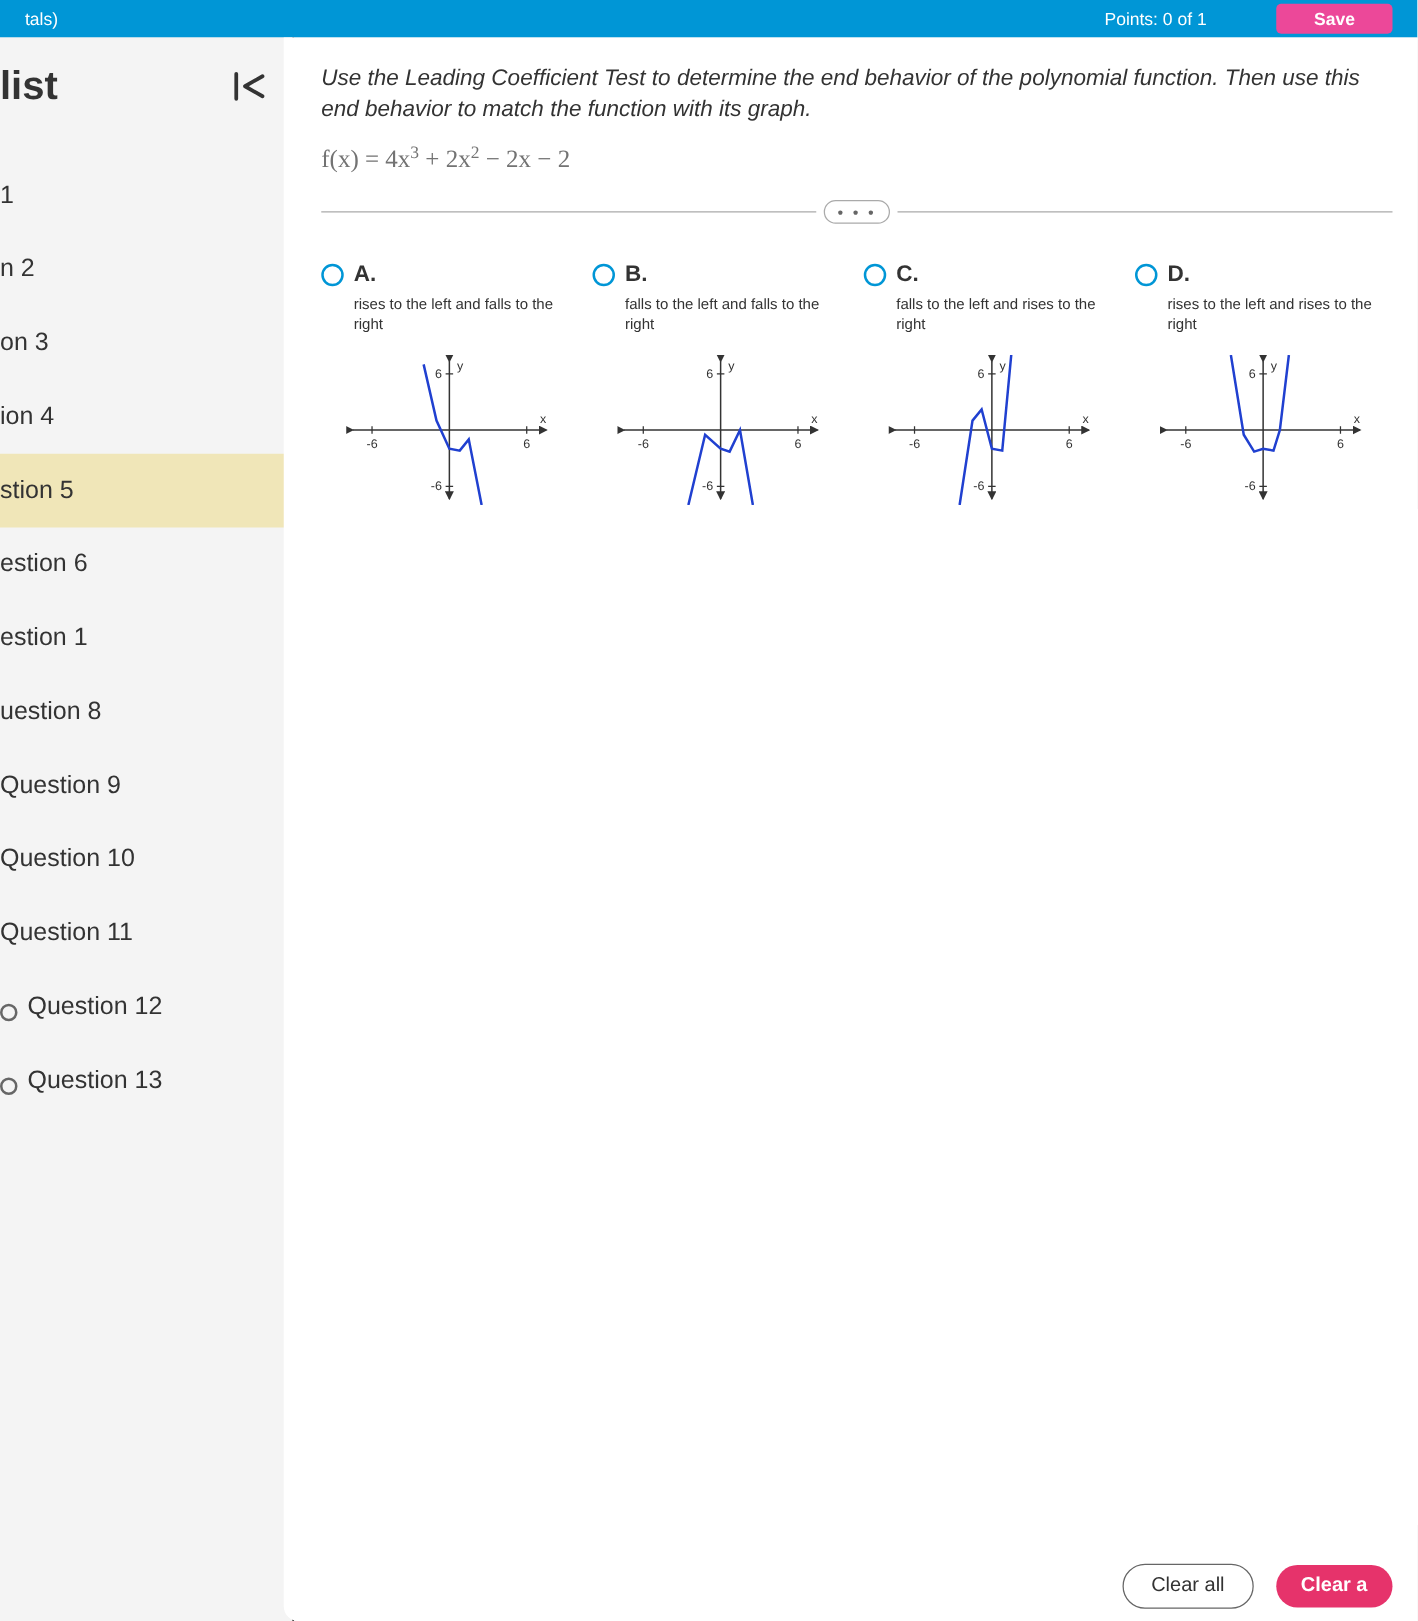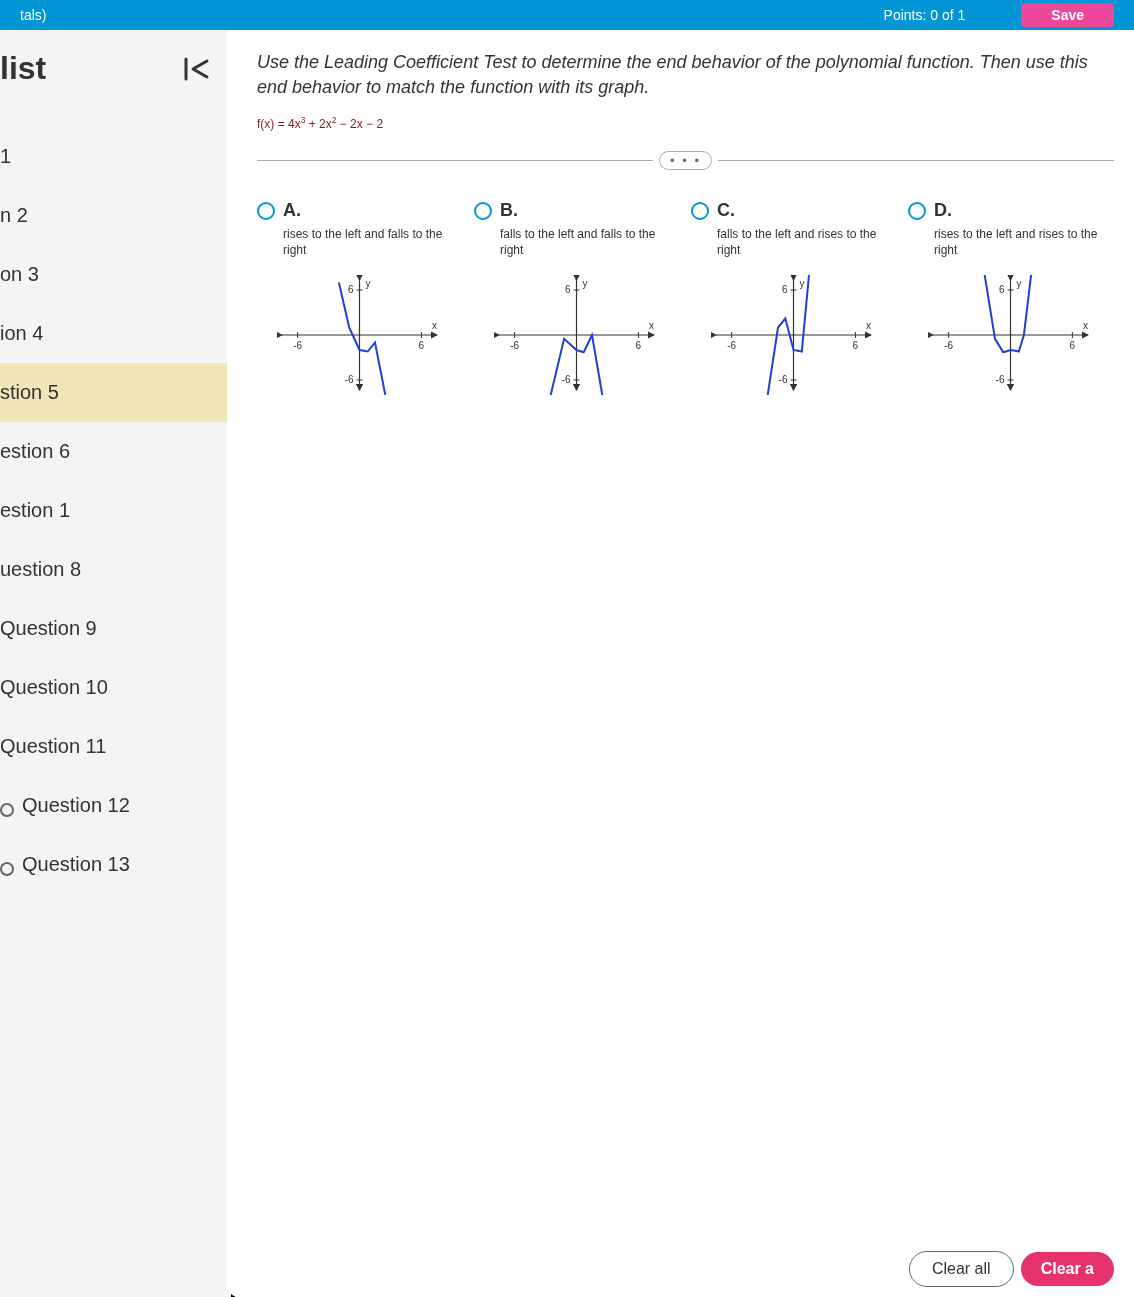--- a/index.html
+++ b/index.html
@@ -30,21 +30,21 @@
       font-weight: bold;
       text-align: right;
     }
     .page-layout {
       display: flex;
       height: calc(100% - 30px);
     }
     .sidebar {
       width: 235px;
       background: #f4f4f4;
-      border-right: 4px solid #000000;
+      border-right: 1px solid #000000;
       display: flex;
       flex-direction: column;
     }
     .sidebar-header {
       display: flex;
       align-items: center;
       justify-content: space-between;
       padding: 20px 20px 20px 0;
       margin-bottom: 20px;
     }
@@ -91,23 +91,24 @@
       margin-left: -8px;
     }
     .question-text {
       font-size: 18px;
       color: #333;
       line-height: 1.4;
       margin-bottom: 15px;
       font-style: italic;
     }
     .formula {
-      font-size: 12px;
-      color: #7f1d1d;
+      font-size: 20px;
+      color: #737373;
       margin-bottom: 20px;
+      font-family: Liberation Serif, serif;
     }
     .formula sup { font-size: 0.7em; }
     .divider-row {
       display: flex;
       align-items: center;
       margin: 16px 0 30px 0;
     }
     .divider-line {
       flex: 1;
       height: 1px;
@@ -163,21 +164,21 @@
       height: 120px;
       margin-left: 20px;
     }
     .bottom-bar {
       position: absolute;
       bottom: 10px;
       left: 0;
       right: 20px;
       display: flex;
       justify-content: flex-end;
-      gap: 7px;
+      gap: 18px;
       align-items: center;
     }
     .clear-btn {
       border: 1.5px solid #666;
       border-radius: 18px;
       padding: 8px 22px;
       font-size: 16px;
       color: #333;
       background: white;
       cursor: pointer;

